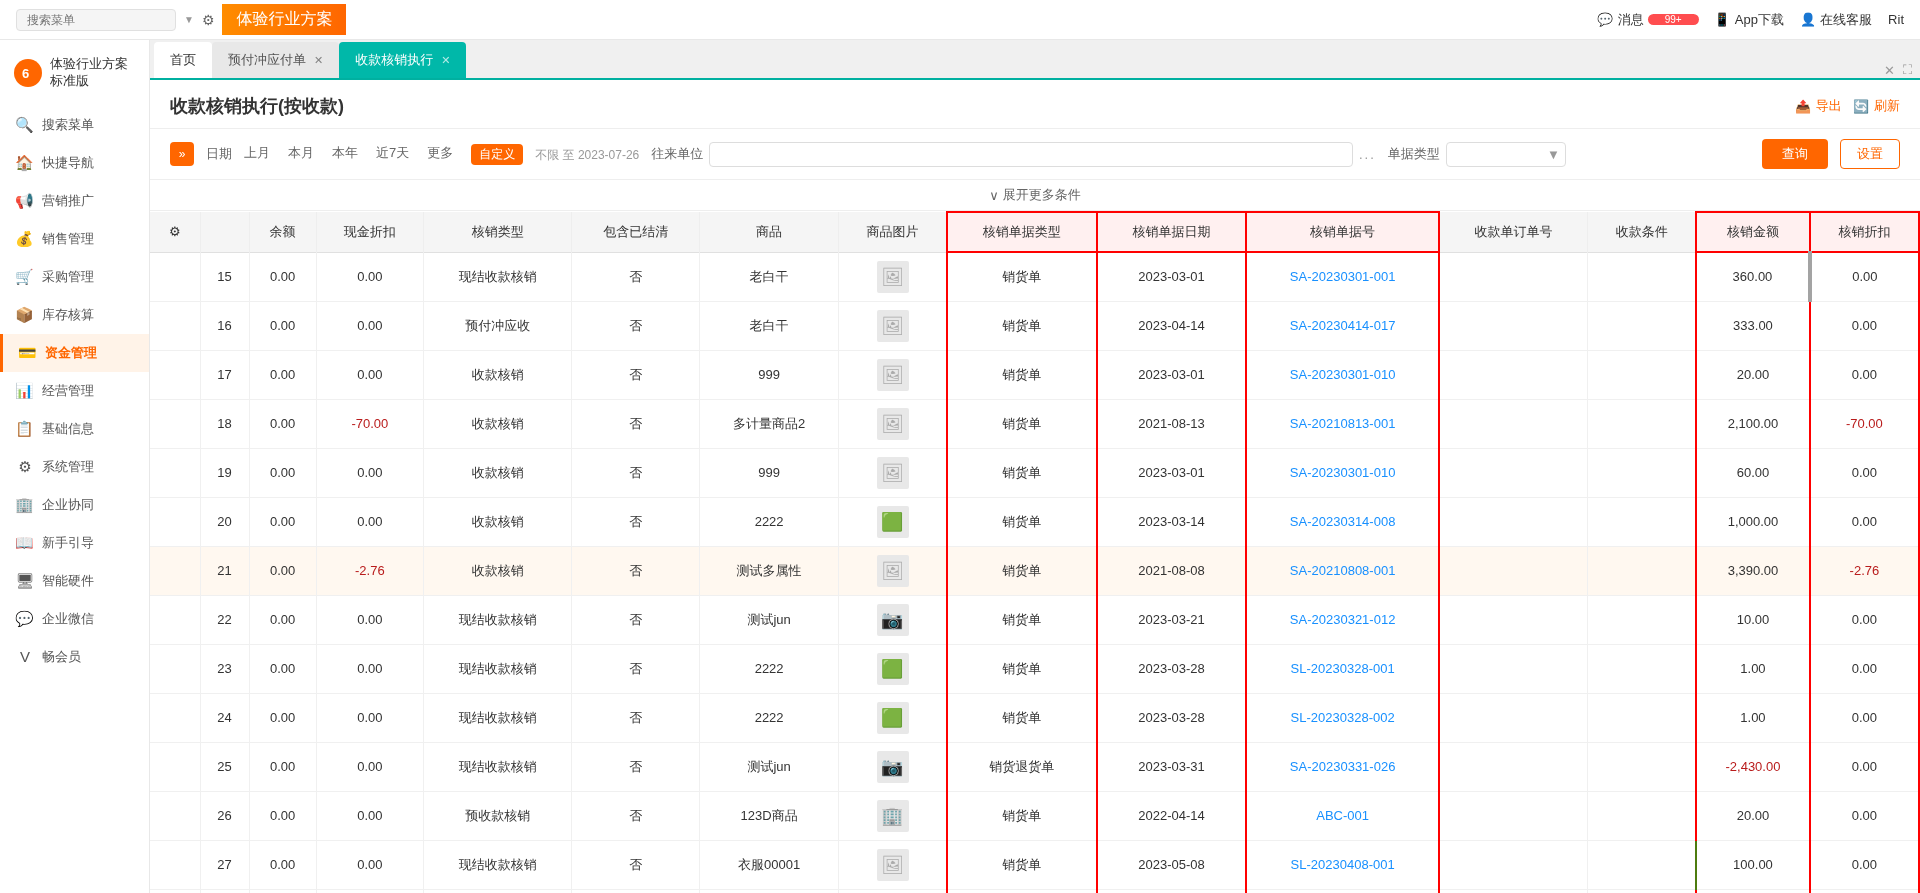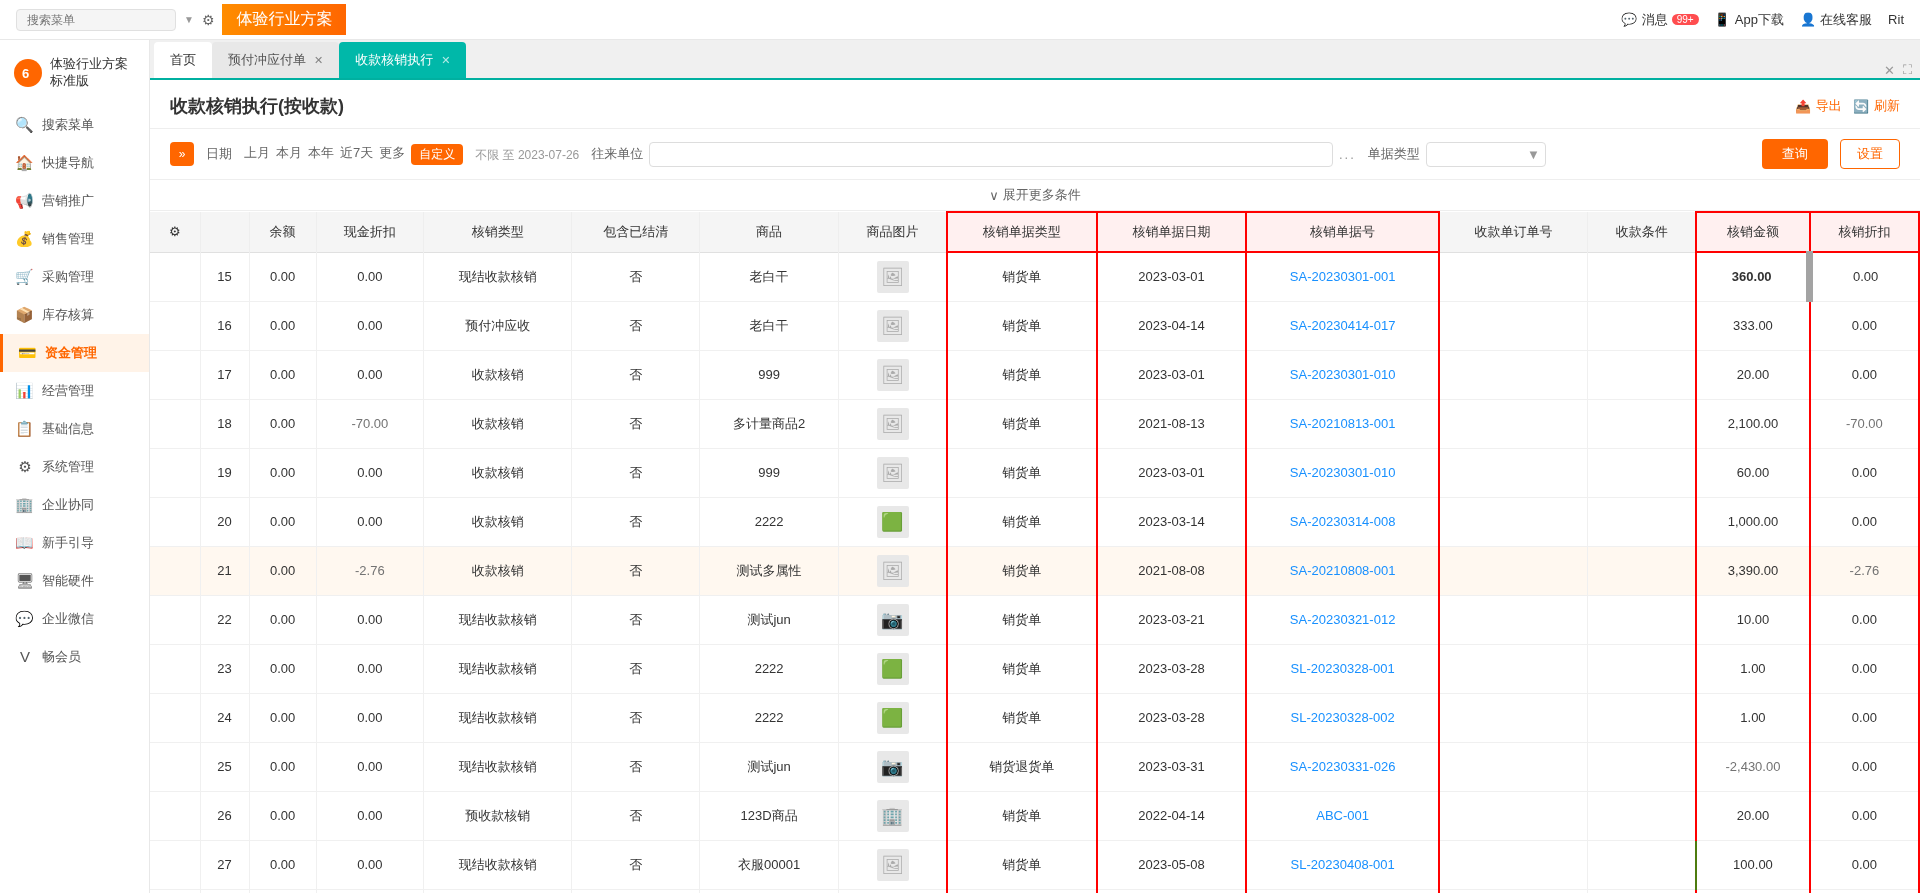--- a/index.html
+++ b/index.html
@@ -40,21 +40,21 @@
       padding: 5px 14px;
       cursor: pointer;
       font-size: 16px;
     }
     .top-bar-right {
       display: flex;
       align-items: center;
       gap: 16px;
     }
     .msg-btn { display: flex; align-items: center; gap: 4px; color: #333; cursor: pointer; font-size: 12px; }
-    .badge { background: #ff4d4f; color: #fff; border-radius: 8px; padding: 0 5px; font-size: 10px; }
+    .badge { background: #ff4d4f; color: #fff; border-radius: 8px; padding: 0 17px; font-size: 10px; }
 
     
     .layout { display: flex; height: 853px; }
 
     
     .sidebar {
       width: 150px;
       background: #fff;
       border-right: 1px solid #e8e8e8;
       display: flex;
@@ -145,21 +145,21 @@
       width: 24px; height: 24px;
       background: #ff6600;
       color: #fff;
       border: none;
       border-radius: 4px;
       cursor: pointer;
       display: flex; align-items: center; justify-content: center;
       font-size: 12px;
     }
     .filter-label { color: #666; font-size: 13px; }
-    .filter-date-links { display: flex; gap: 6px; }
+    .filter-date-links { display: flex; gap: 18px; }
     .filter-date-link { color: #666; cursor: pointer; font-size: 13px; }
     .filter-date-custom {
       background: #ff6600; color: #fff; border-radius: 4px;
       padding: 2px 8px; font-size: 12px; cursor: pointer;
     }
     .filter-date-range { color: #999; font-size: 12px; margin-top: 2px; }
     .filter-field {
       display: flex; align-items: center; gap: 6px; flex: 1;
     }
     .filter-input {
@@ -215,21 +215,21 @@
     thead th:first-child { width: 50px; }
     tbody tr { border-bottom: 1px solid #f0f0f0; }
     tbody tr.highlighted { background: #fff8f0; }
     tbody td {
       padding: 8px 8px;
       text-align: center;
       color: #333;
       border-right: 1px solid #f0f0f0;
       white-space: nowrap;
     }
-    tbody td.red { color: #737373; text-align: center; }
+    tbody td.red { color: #b91c1c; text-align: center; }
     tbody td.link { color: #1890ff; cursor: pointer; }
 
     
     .table-container::-webkit-scrollbar { width: 6px; height: 6px; }
     .table-container::-webkit-scrollbar-thumb { background: #ccc; border-radius: 3px; }
 
     .img-placeholder {
       width: 32px; height: 32px; background: #e8e8e8; border-radius: 2px;
       display: inline-flex; align-items: center; justify-content: center;
       color: #aaa; font-size: 18px;
@@ -446,21 +446,21 @@
       <td class="">0.00</td>
       <td>现结收款核销</td>
       <td>否</td>
       <td>老白干</td>
       <td><div class="img-placeholder">🖼</div></td>
       <td style="border-left:2px solid red;border-right:2px solid red;">销货单</td>
       <td style="border-left:2px solid red;border-right:2px solid red;">2023-03-01</td>
       <td class="link" style="border-left:2px solid red;border-right:2px solid red;">SA-20230301-001</td>
       <td></td>
       <td></td>
-      <td class="" style="border-left:2px solid red;border-right:7px solid #a3a3a3;font-weight:bold;">360.00</td>
+      <td class="" style="border-left:2px solid red;border-right:4px solid #a3a3a3;">360.00</td>
       <td class="" style="border-left:2px solid red;border-right:2px solid red;">0.00</td>
     </tr>
             <tr>
       <td></td>
       <td>16</td>
       <td>0.00</td>
       <td class="">0.00</td>
       <td>预付冲应收</td>
       <td>否</td>
       <td>老白干</td>

